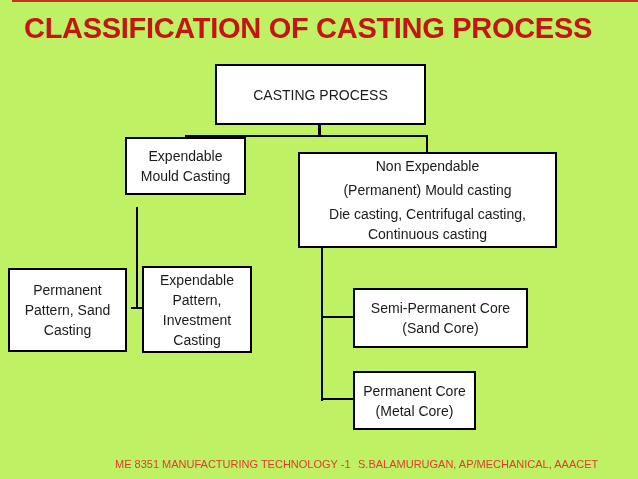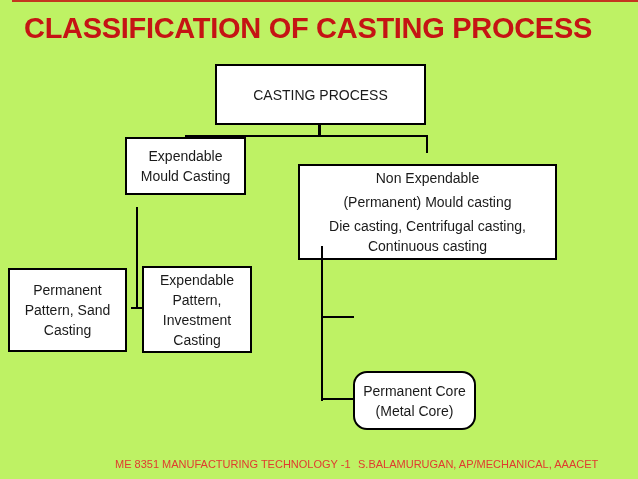--- a/index.html
+++ b/index.html
@@ -75,42 +75,45 @@
 
   <div class="line" style="left:318px; top:125px; width:3px; height:12px;"></div>
   <div class="line" style="left:185px; top:135px; width:243px; height:2px;"></div>
   <div class="line" style="left:185px; top:135px; width:2px; height:17px;"></div>
   <div class="line" style="left:426px; top:135px; width:2px; height:18px;"></div>
 
   <div class="node" style="left:125px; top:137px; width:121px; height:58px;">
     <div>Expendable Mould Casting</div>
   </div>
 
-  <div class="node" style="left:298px; top:152px; width:259px; height:96px;margin-top:12px;">
+  <div class="node" style="left:298px; top:152px; width:259px; height:96px;">
     <div class="para">Non Expendable</div>
     <div class="para">(Permanent) Mould casting</div>
     <div class="para">Die casting, Centrifugal casting, Continuous casting</div>
   </div>
 
   <div class="line" style="left:136px; top:207px; width:2px; height:102px;"></div>
   <div class="line" style="left:131px; top:307px; width:12px; height:2px;"></div>
 
   <div class="node" style="left:8px; top:268px; width:119px; height:84px;">
     <div>Permanent Pattern, Sand Casting</div>
   </div>
 
   <div class="node" style="left:142px; top:266px; width:110px; height:87px;">
     <div>Expendable Pattern, Investment Casting</div>
   </div>
 
   <div class="line" style="left:321px; top:246px; width:2px; height:155px;"></div>
   <div class="line" style="left:321px; top:316px; width:33px; height:2px;"></div>
   <div class="line" style="left:321px; top:398px; width:33px; height:2px;"></div>
 
+  <div class="node" style="left:353px; top:288px; width:175px; height:60px;">
+    <div>Semi-Permanent Core (Sand Core)</div>
+  </div>
 
-  <div class="node" style="left:353px; top:371px; width:123px; height:59px;border-radius:14px;">
+  <div class="node" style="left:353px; top:371px; width:123px; height:59px;">
     <div>Permanent Core (Metal Core)</div>
   </div>
 
   <div class="footer-text footer-course">ME 8351 MANUFACTURING TECHNOLOGY -1</div>
   <div class="footer-text footer-author">S.BALAMURUGAN, AP/MECHANICAL, AAACET</div>
 
 </div>
 
 </body></html>

